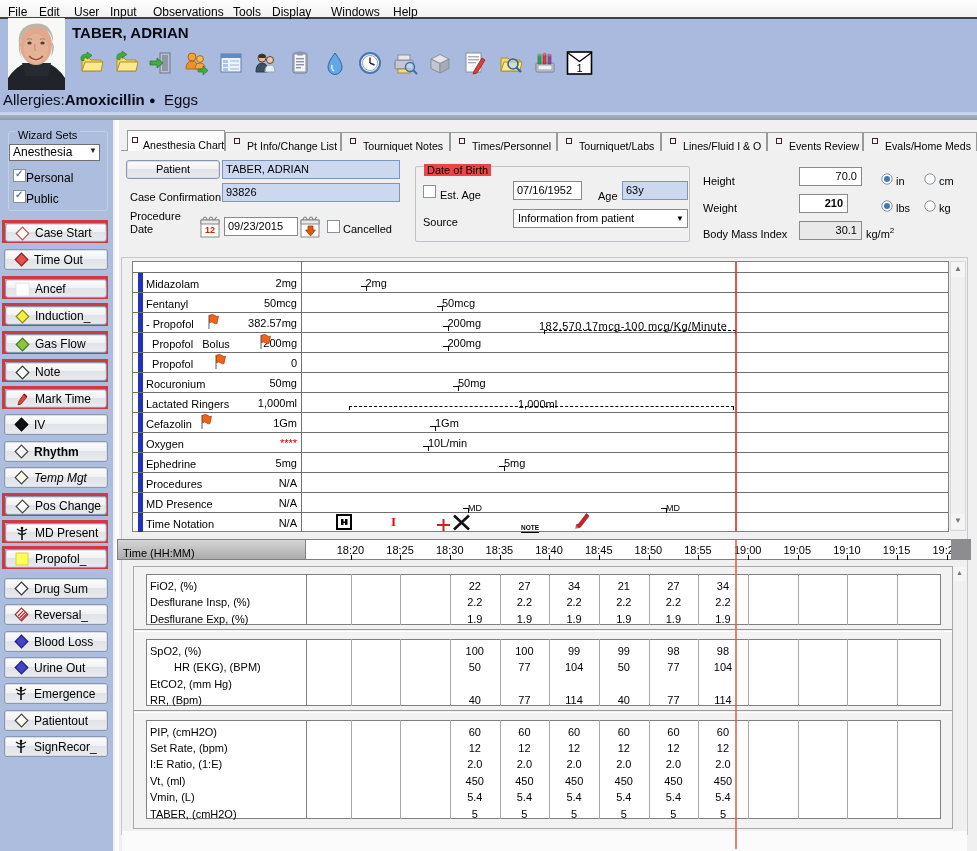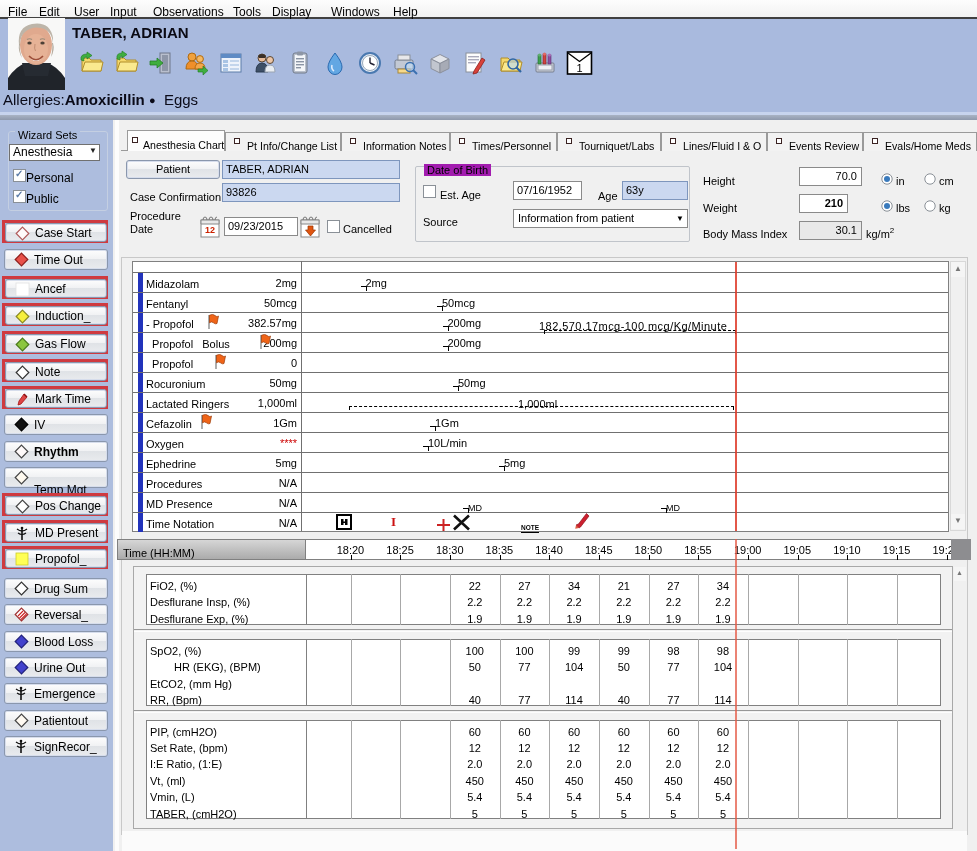--- a/index.html
+++ b/index.html
@@ -239,21 +239,21 @@
       </svg>
     </div>
     <span class="btnlab" style="left:29px;top:3px;">Rhythm</span>
   </div>
 <div class="btn" style="left:4px;top:467px;width:102px;height:19px;">
     <div class="ab" style="left:9px;top:2px;width:15px;height:15px;">
       <svg width="15" height="15" viewBox="0 0 15 15" style="position:absolute;left:0;top:0;">
         <path d="M7.5 1.2 L13.8 7.5 L7.5 13.8 L1.2 7.5 Z" fill="#fffaf0" stroke="#444" stroke-width="1.2"></path>
       </svg>
     </div>
-    <span class="btnlab" style="left:29px;top:15px;">Temp Mgt</span>
+    <span class="btnlab" style="left:29px;top:3px;font-style:italic;">Temp Mgt</span>
   </div>
 <div class="redbox" style="left:2px;top:493px;width:100px;height:17px;"></div>
 <div class="btn" style="left:5px;top:496px;width:100px;height:17px;">
     <div class="ab" style="left:9px;top:2px;width:15px;height:15px;">
       <svg width="15" height="15" viewBox="0 0 15 15" style="position:absolute;left:0;top:0;">
         <path d="M7.5 1.2 L13.8 7.5 L7.5 13.8 L1.2 7.5 Z" fill="#fff" stroke="#444" stroke-width="1.2"></path>
       </svg>
     </div>
     <span class="btnlab" style="left:29px;top:2px;">Pos Change</span>
   </div>
@@ -345,21 +345,21 @@
 <div class="ab" style="left:115px;top:120px;width:4px;height:731px;background:#fcfcfc;"></div>
 <div class="ab" style="left:121px;top:150px;width:847px;height:1px;background:#9a9a9a;"></div>
 <div class="ab" style="left:127px;top:130px;width:98px;height:21px;background:#fcfcfc;border:1px solid #9a9a9a;border-bottom:none;box-sizing:border-box;"></div>
 <div class="ab" style="left:132px;top:137px;width:6px;height:6px;border:1.5px solid #3a2222;box-sizing:border-box;background:#fff;"></div>
 <div class="ab" style="left:143px;top:135px;"><span style="font-size:10.6px;white-space:nowrap;">Anesthesia Chart</span></div>
 <div class="ab" style="left:225px;top:132px;width:116px;height:19px;background:#f2f2f2;border:1px solid #9a9a9a;border-bottom:none;box-sizing:border-box;"></div>
 <div class="ab" style="left:234px;top:138px;width:6px;height:6px;border:1.5px solid #3a2222;box-sizing:border-box;background:#fff;"></div>
 <div class="ab" style="left:247px;top:136px;"><span style="font-size:10.6px;white-space:nowrap;">Pt Info/Change List</span></div>
 <div class="ab" style="left:341px;top:132px;width:109px;height:19px;background:#f2f2f2;border:1px solid #9a9a9a;border-bottom:none;box-sizing:border-box;"></div>
 <div class="ab" style="left:350px;top:138px;width:6px;height:6px;border:1.5px solid #3a2222;box-sizing:border-box;background:#fff;"></div>
-<div class="ab" style="left:363px;top:136px;"><span style="font-size:10.6px;white-space:nowrap;">Information Notes</span></div>
+<div class="ab" style="left:363px;top:136px;"><span style="font-size:10.6px;white-space:nowrap;">Tourniquet Notes</span></div>
 <div class="ab" style="left:450px;top:132px;width:107px;height:19px;background:#f2f2f2;border:1px solid #9a9a9a;border-bottom:none;box-sizing:border-box;"></div>
 <div class="ab" style="left:459px;top:138px;width:6px;height:6px;border:1.5px solid #3a2222;box-sizing:border-box;background:#fff;"></div>
 <div class="ab" style="left:472px;top:136px;"><span style="font-size:10.6px;white-space:nowrap;">Times/Personnel</span></div>
 <div class="ab" style="left:557px;top:132px;width:104px;height:19px;background:#f2f2f2;border:1px solid #9a9a9a;border-bottom:none;box-sizing:border-box;"></div>
 <div class="ab" style="left:566px;top:138px;width:6px;height:6px;border:1.5px solid #3a2222;box-sizing:border-box;background:#fff;"></div>
 <div class="ab" style="left:579px;top:136px;"><span style="font-size:10.6px;white-space:nowrap;">Tourniquet/Labs</span></div>
 <div class="ab" style="left:661px;top:132px;width:106px;height:19px;background:#f2f2f2;border:1px solid #9a9a9a;border-bottom:none;box-sizing:border-box;"></div>
 <div class="ab" style="left:670px;top:138px;width:6px;height:6px;border:1.5px solid #3a2222;box-sizing:border-box;background:#fff;"></div>
 <div class="ab" style="left:683px;top:136px;"><span style="font-size:10.6px;white-space:nowrap;">Lines/Fluid I &amp; O</span></div>
 <div class="ab" style="left:767px;top:132px;width:96px;height:19px;background:#f2f2f2;border:1px solid #9a9a9a;border-bottom:none;box-sizing:border-box;"></div>
@@ -386,21 +386,21 @@
 <div class="fldwhite" style="left:224px;top:217px;width:74px;height:19px;padding:2px 0 0 3px;">09/23/2015</div>
 <div class="ab" style="left:300px;top:216px;width:21px;height:23px;"><svg width="21" height="23" viewBox="0 0 21 23">
       <rect x="1" y="4" width="18" height="17" fill="#fff" stroke="#888"></rect>
       <path d="M1 4 h18 v4 h-18 z" fill="#e8e8e8" stroke="#888"></path>
       <path d="M3 4 q0 -3 2 -3 q2 0 2 3 M9 4 q0 -3 2 -3 q2 0 2 3 M15 4 q0 -3 2 -3" stroke="#777" fill="none"></path>
       <path d="M8 10 L13 10 L13 14 L15.5 14 L10.5 20 L5.5 14 L8 14 Z" fill="#e05510" stroke="#993300" stroke-width="0.7"></path>
     </svg></div>
 <div class="ab" style="left:327px;top:220px;width:11px;height:11px;background:#fff;border:1px solid #8a9097;"></div>
 <div class="ab" style="left:343px;top:219px;"><span class="t11">Cancelled</span></div>
 <div class="ab" style="left:415px;top:166px;width:273px;height:74px;border:1px solid #c0c4ca;border-radius:2px;"></div>
-<div class="ab" style="left:424px;top:160px;"><span class="t11" style="background:#a21caf;padding:0 3px;">Date of Birth</span></div>
+<div class="ab" style="left:424px;top:160px;"><span class="t11" style="background:#ef4444;padding:0 3px;">Date of Birth</span></div>
 <div class="ab" style="left:423px;top:185px;width:11px;height:11px;background:#fff;border:1px solid #8a9097;"></div>
 <div class="ab" style="left:440px;top:185px;"><span class="t11">Est. Age</span></div>
 <div class="fldwhite" style="left:513px;top:181px;width:69px;height:19px;padding:2px 0 0 3px;">07/16/1952</div>
 <div class="ab" style="left:598px;top:186px;"><span class="t11">Age</span></div>
 <div class="fldblue" style="left:622px;top:181px;width:66px;height:19px;">63y</div>
 <div class="ab" style="left:423px;top:212px;"><span class="t11">Source</span></div>
 <div class="fldwhite" style="left:513px;top:209px;width:175px;height:19px;padding:2px 0 0 4px;">Information from patient<span style="position:absolute;right:3px;top:4px;font-size:8px;">▼</span></div>
 <div class="ab" style="left:703px;top:171px;"><span class="t11">Height</span></div>
 <div class="fldwhite" style="left:799px;top:167px;width:63px;height:19px;">
     <span style="position:absolute;right:4px;top:2px;">70.0</span>

